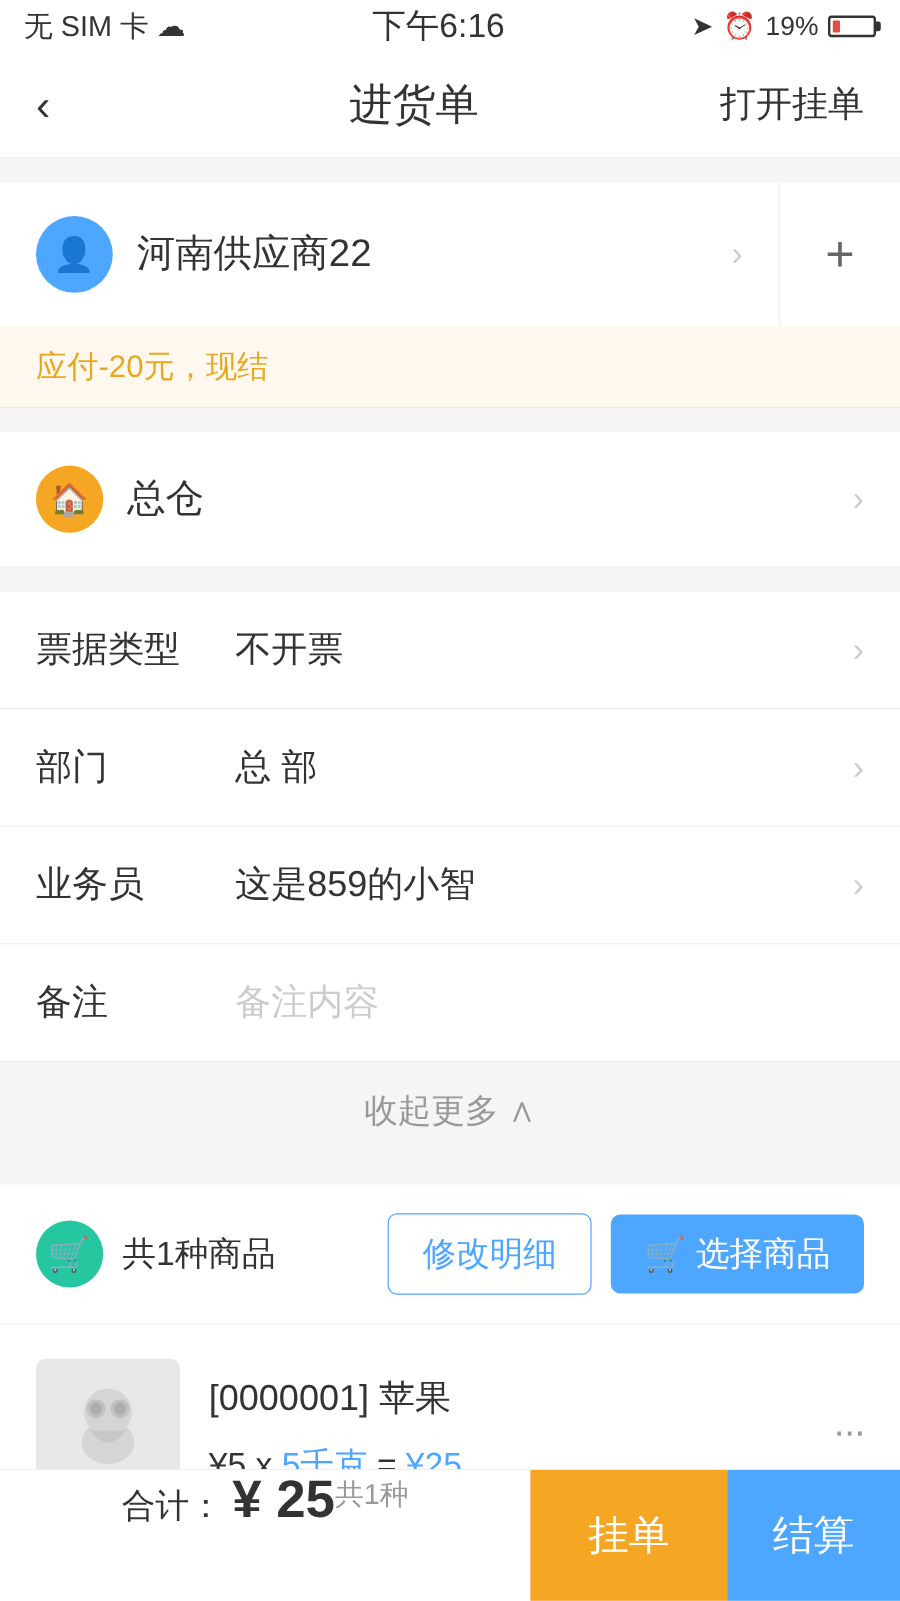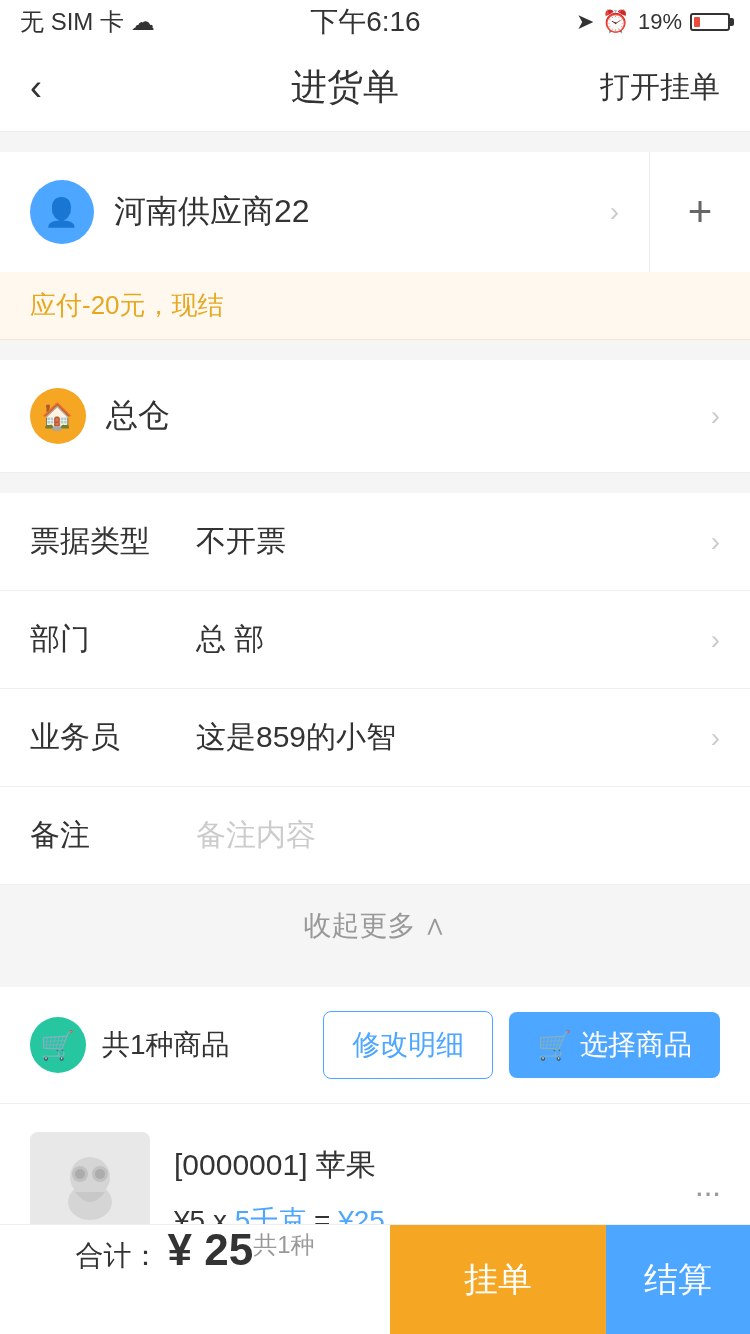--- a/index.html
+++ b/index.html
@@ -308,21 +308,21 @@
       font-size: 44px;
       font-weight: bold;
       color: #333;
     }
     .total-sub {
       font-size: 24px;
       color: #999;
       margin-top: 4px;
     }
     .btn-hang {
-      width: 216px;
+      width: 164px;
       background: #f5a623;
       display: flex;
       align-items: center;
       justify-content: center;
       font-size: 34px;
       color: #fff;
       cursor: pointer;
       font-weight: 500;
     }
     .btn-checkout {

